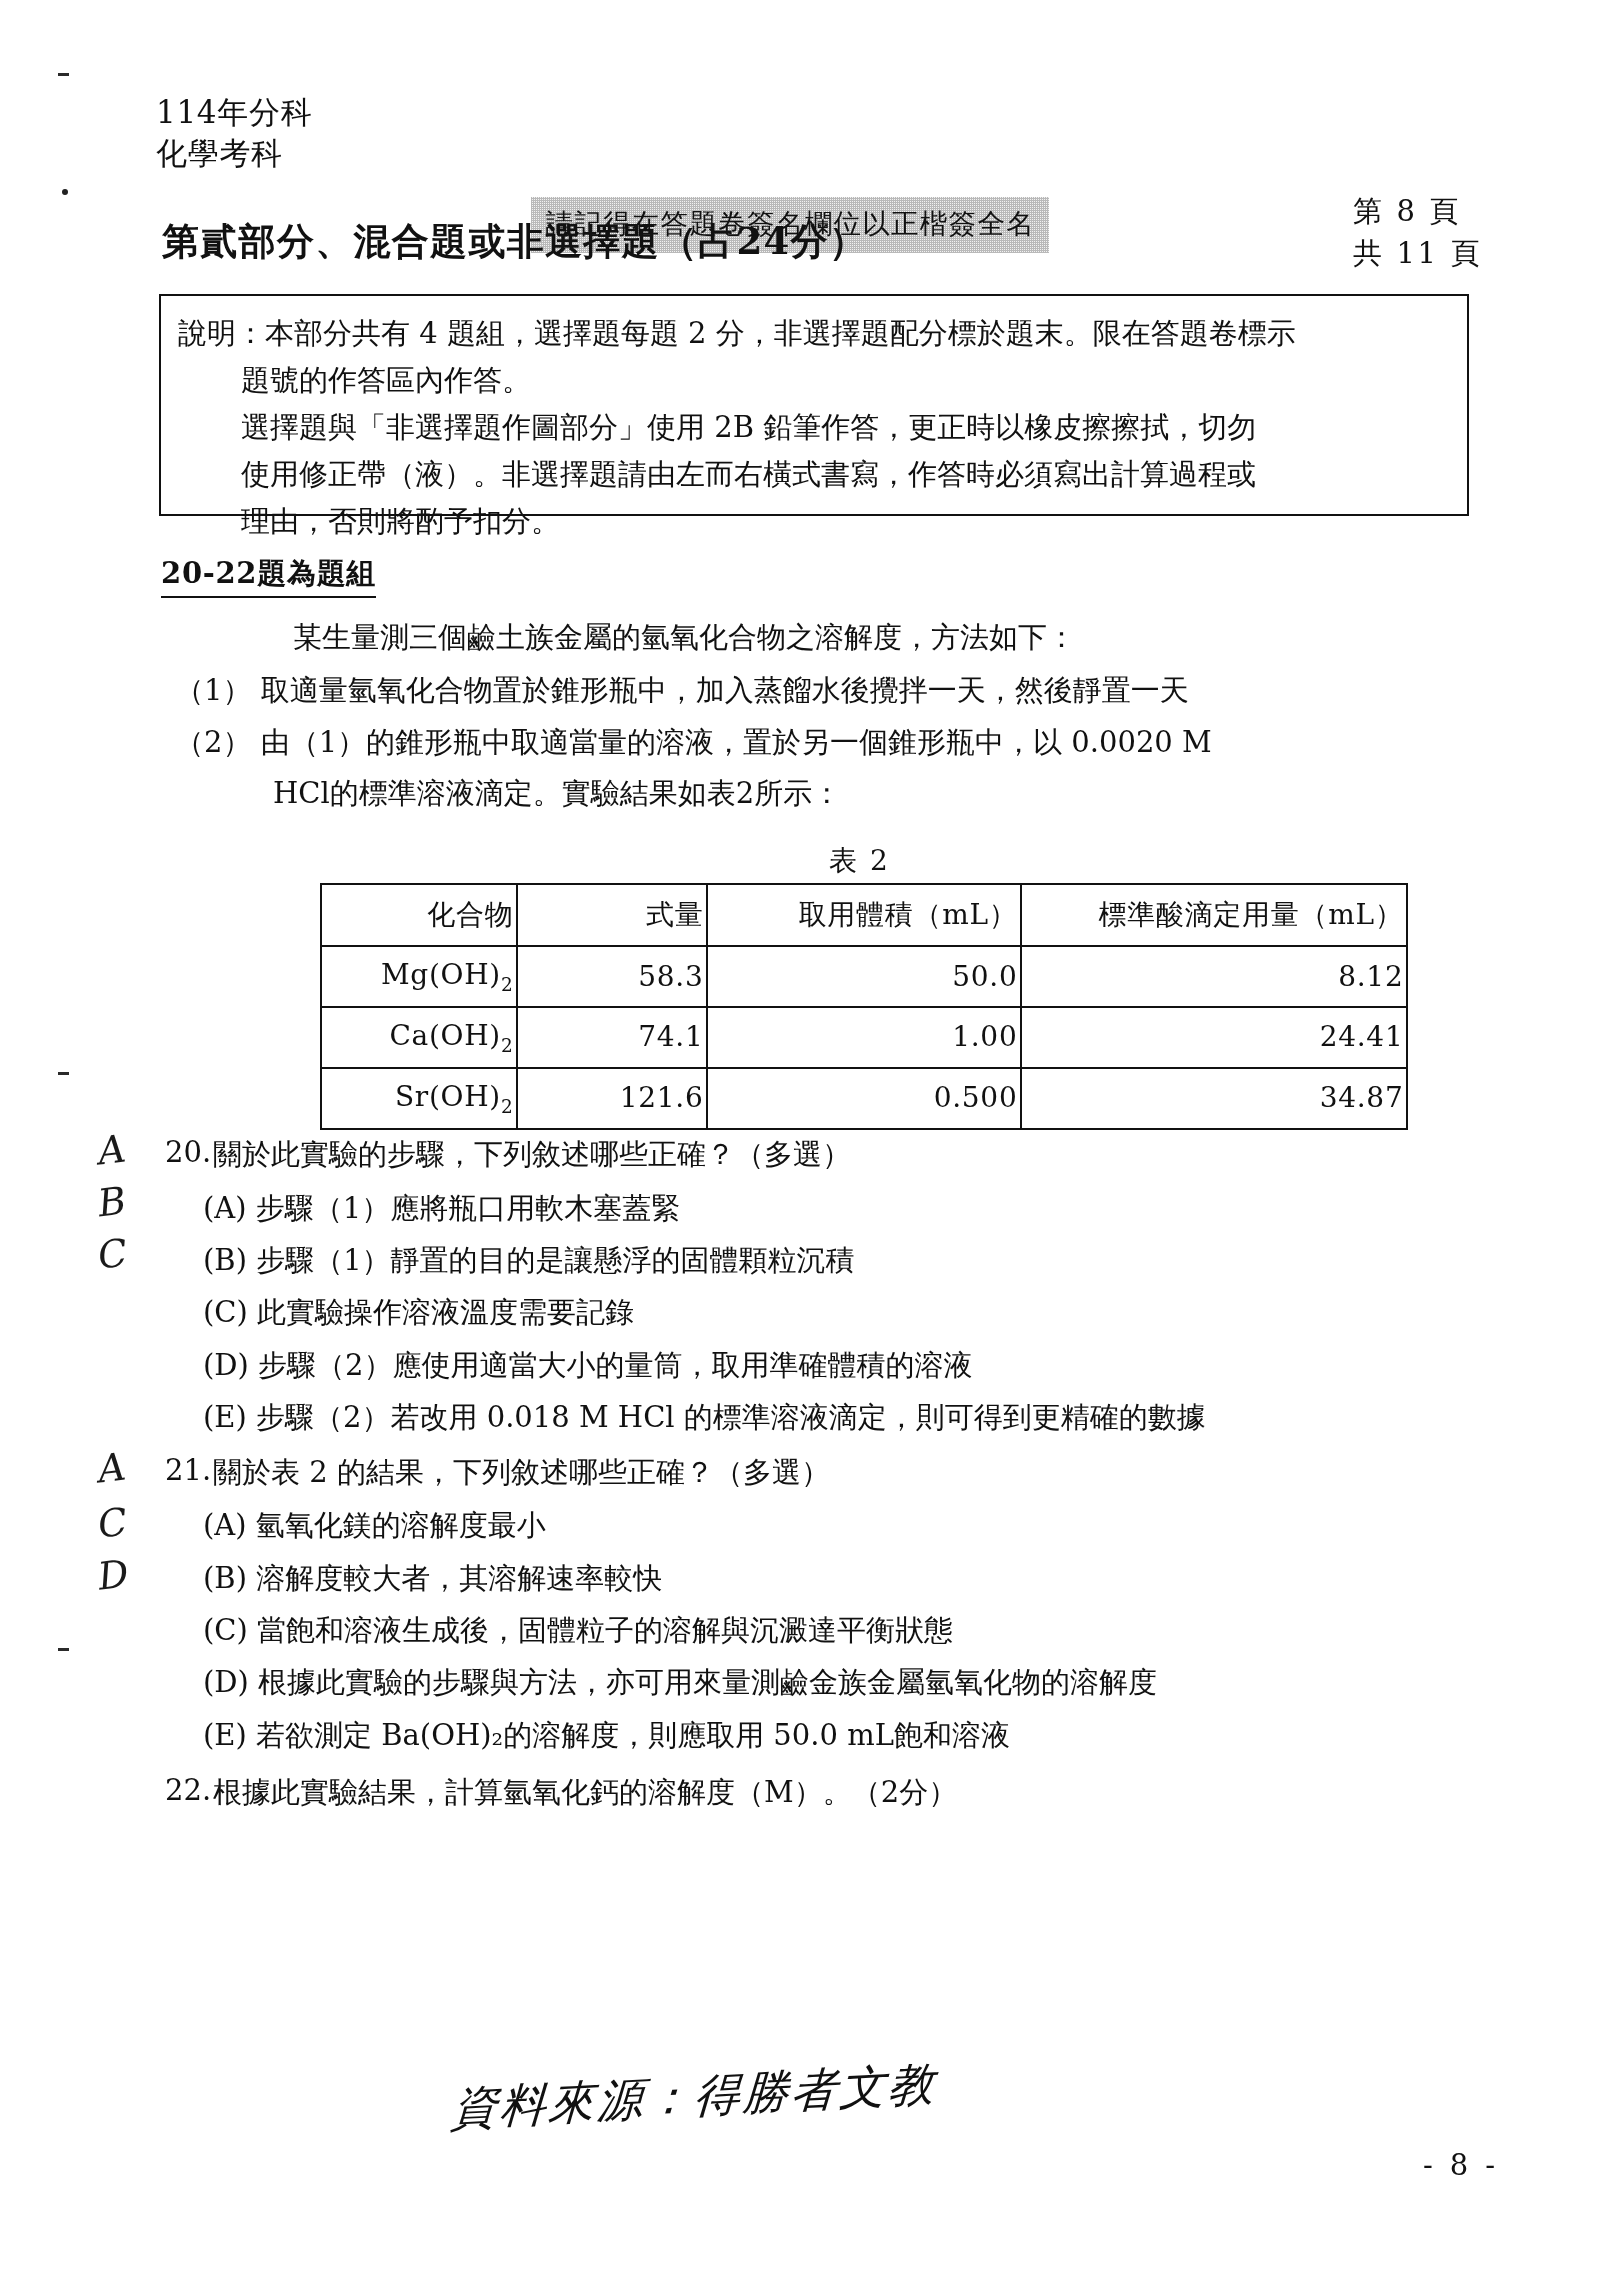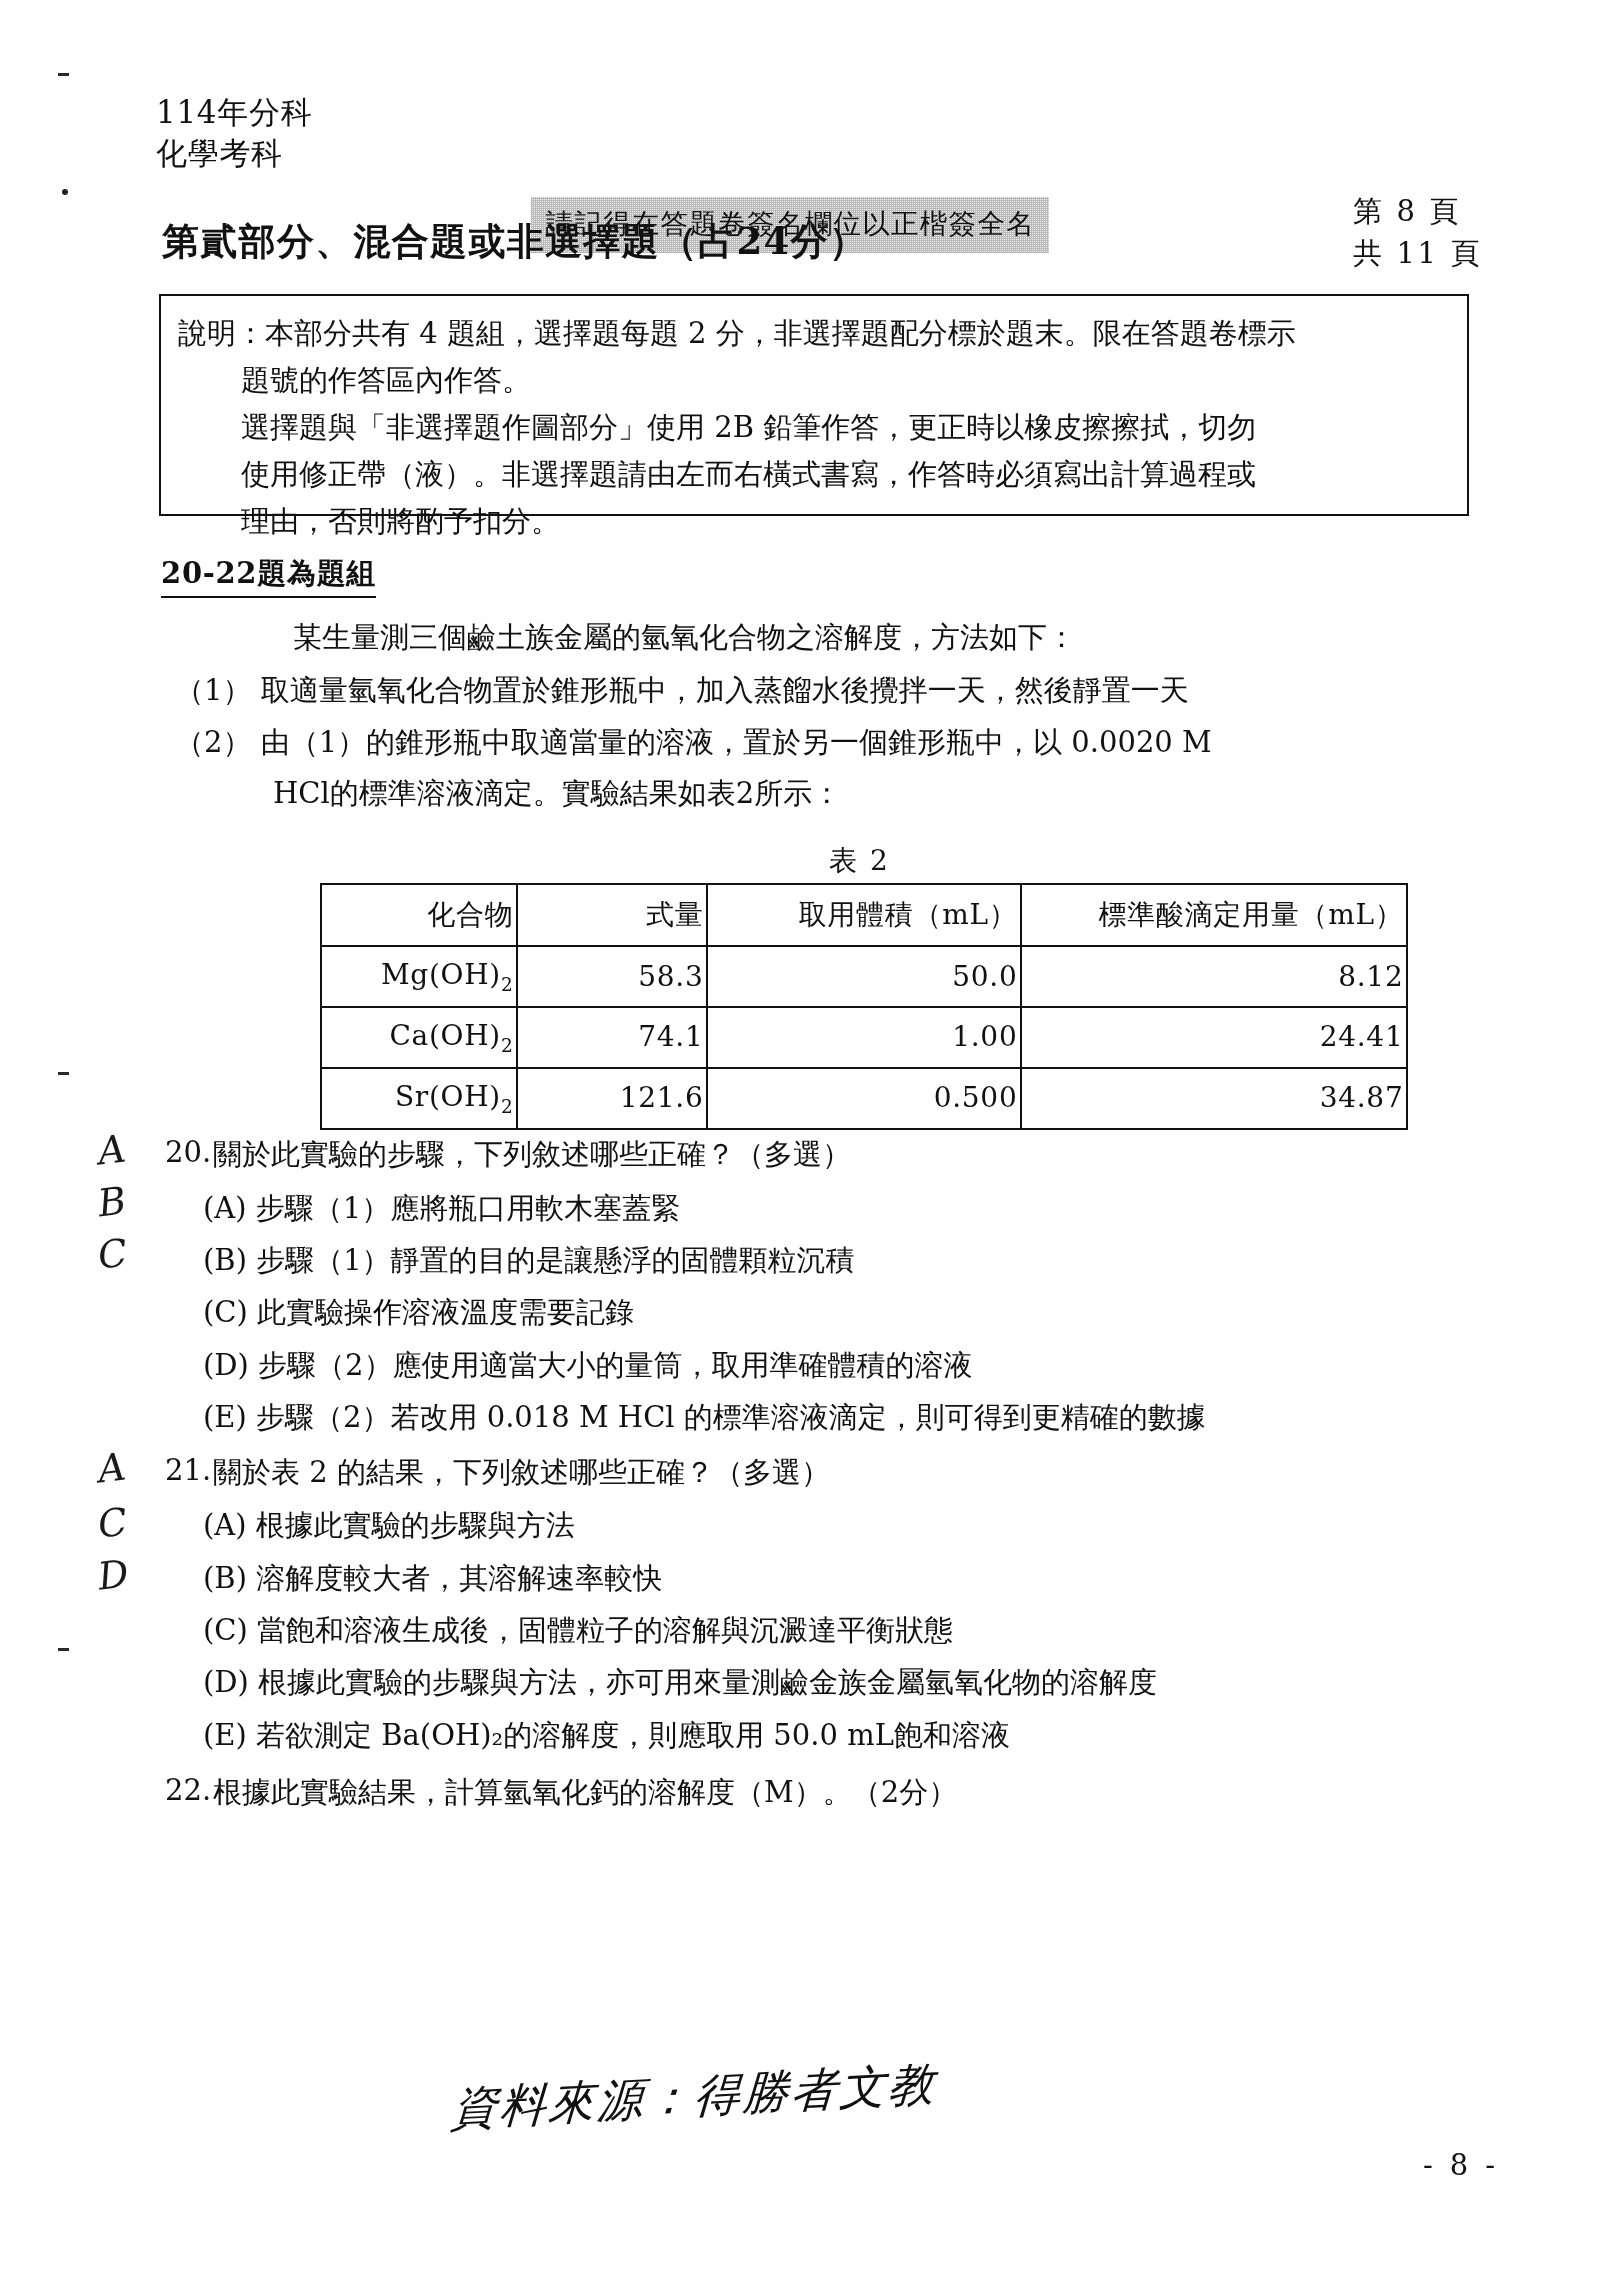--- a/index.html
+++ b/index.html
@@ -313,21 +313,21 @@
   <div class="q-opt" style="top:1293px;">(C) 此實驗操作溶液溫度需要記錄</div>
   <div class="q-opt" style="top:1346px;">(D) 步驟（2）應使用適當大小的量筒，取用準確體積的溶液</div>
   <div class="q-opt" style="top:1398px;">(E) 步驟（2）若改用 0.018 M HCl 的標準溶液滴定，則可得到更精確的數據</div>
 
   <div class="margin-mark" style="top:1446px;">A</div>
   <div class="margin-mark" style="top:1501px;">C</div>
   <div class="margin-mark" style="top:1553px;">D</div>
 
   <div class="q-num" style="top:1453px;">21.</div>
   <div class="question" style="left:213px; top:1453px;">關於表 2 的結果，下列敘述哪些正確？（多選）</div>
-  <div class="q-opt" style="top:1506px;">(A) 根據此實驗的步驟與方法</div>
+  <div class="q-opt" style="top:1506px;">(A) 氫氧化鎂的溶解度最小</div>
   <div class="q-opt" style="top:1559px;">(B) 溶解度較大者，其溶解速率較快</div>
   <div class="q-opt" style="top:1611px;">(C) 當飽和溶液生成後，固體粒子的溶解與沉澱達平衡狀態</div>
   <div class="q-opt" style="top:1663px;">(D) 根據此實驗的步驟與方法，亦可用來量測鹼金族金屬氫氧化物的溶解度</div>
   <div class="q-opt" style="top:1716px;">(E) 若欲測定 Ba(OH)₂的溶解度，則應取用 50.0 mL飽和溶液</div>
 
   <div class="q-num" style="top:1773px;">22.</div>
   <div class="question" style="left:213px; top:1773px;">根據此實驗結果，計算氫氧化鈣的溶解度（M）。（2分）</div>
 
   <div class="signature">資料來源：得勝者文教</div>
   <div class="page-footer">- 8 -</div>

